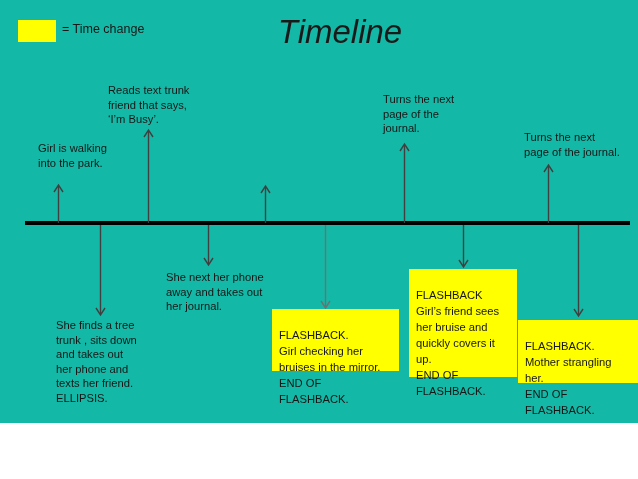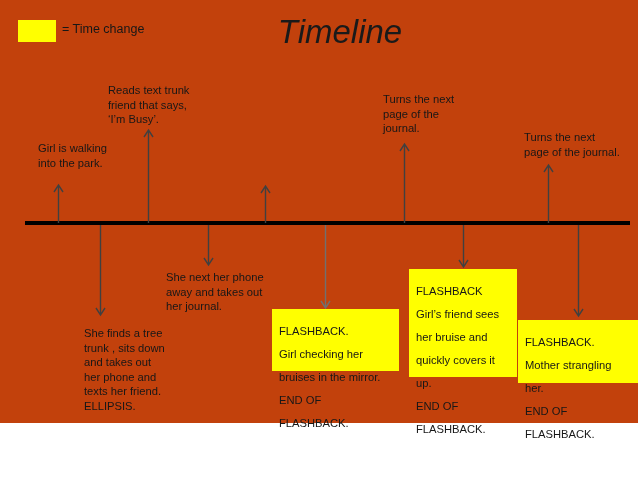--- a/index.html
+++ b/index.html
@@ -11,21 +11,21 @@
     height: 479px;
     background: #ffffff;
     font-family: "Liberation Sans", sans-serif;
     color: #000000;
     overflow: hidden;
   }
   #canvas {
     position: relative;
     width: 638px;
     height: 423px;
-    background: #c2410c;
+    background: #14b8a6;
   }
 
   
   .legend-swatch {
     position: absolute;
     left: 18px;
     top: 20px;
     width: 38px;
     height: 22px;
     background: #ffff00;
@@ -81,23 +81,23 @@
     line-height: 14.6px;
     color: #171717;
     white-space: pre-line;
   }
 
   
   .flash-box {
     position: absolute;
     background: #ffff00;
     font-size: 11.2px;
-    line-height: 23px;
+    line-height: 16px;
     color: #171717;
-    padding: 11px 6px 5px 7px;
+    padding: 18px 6px 5px 7px;
     box-sizing: border-box;
     white-space: pre-line;
   }
 </style>
 </head>
 <body>
 
 <div id="canvas">
 
   <div class="legend-swatch"></div>
@@ -185,21 +185,21 @@
     </svg>
   </div>
 
   <div class="arrow" style="left:572px; top:225px;">
     <svg width="13" height="93" viewBox="0 0 13 93">
       <line x1="6.5" y1="0" x2="6.5" y2="90" stroke="#404040" stroke-width="1.4"></line>
       <polyline points="2,84 6.5,91 11,84" fill="none" stroke="#404040" stroke-width="1.4"></polyline>
     </svg>
   </div>
 
-  <div class="note" style="left:56px; top:326px; width:108px;margin-left:28px;">She finds a tree
+  <div class="note" style="left:56px; top:318px; width:108px;">She finds a tree
 trunk , sits down
 and takes out
 her phone and
 texts her friend.
 ELLIPSIS.</div>
 
   <div class="note" style="left:166px; top:270px; width:112px;">She next her phone
 away and takes out
 her journal.</div>
 

